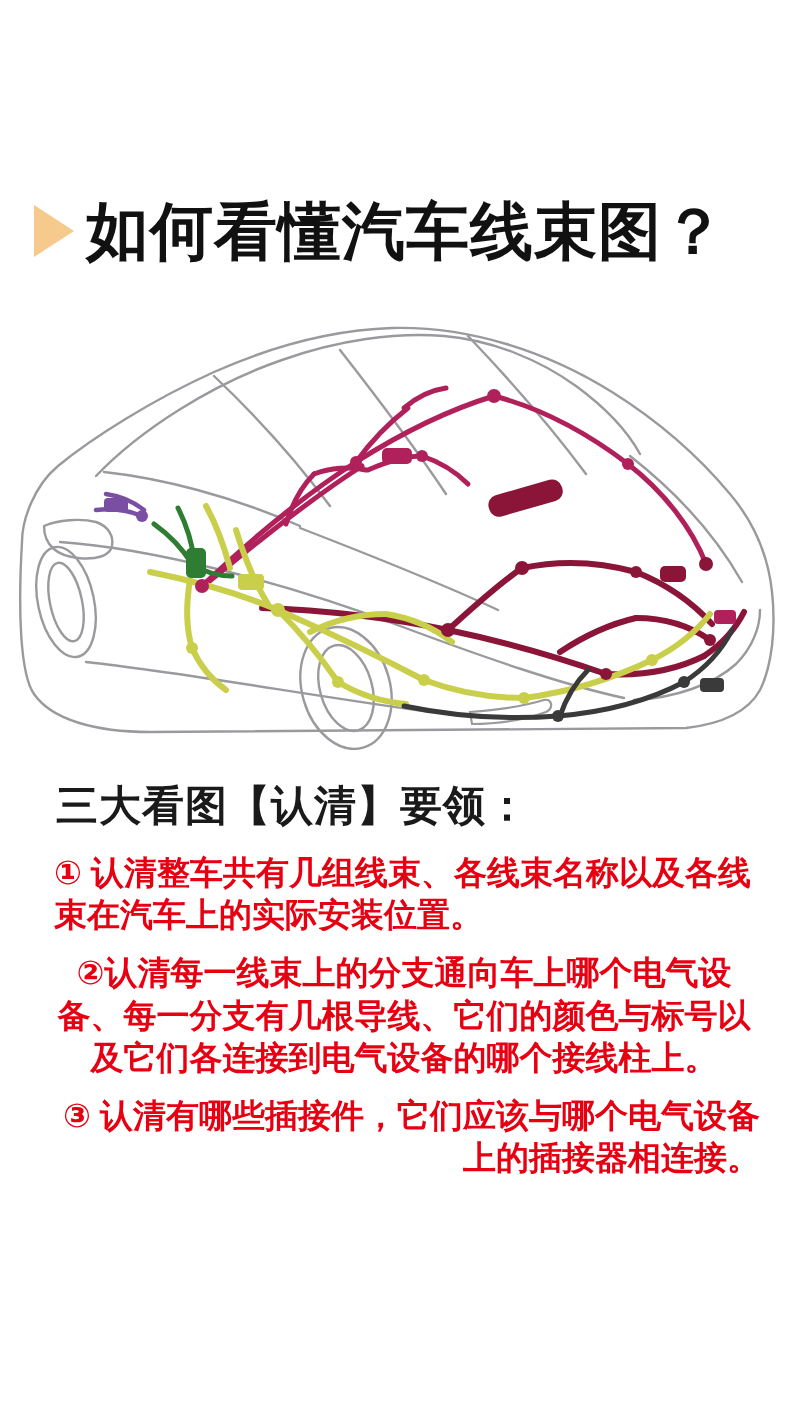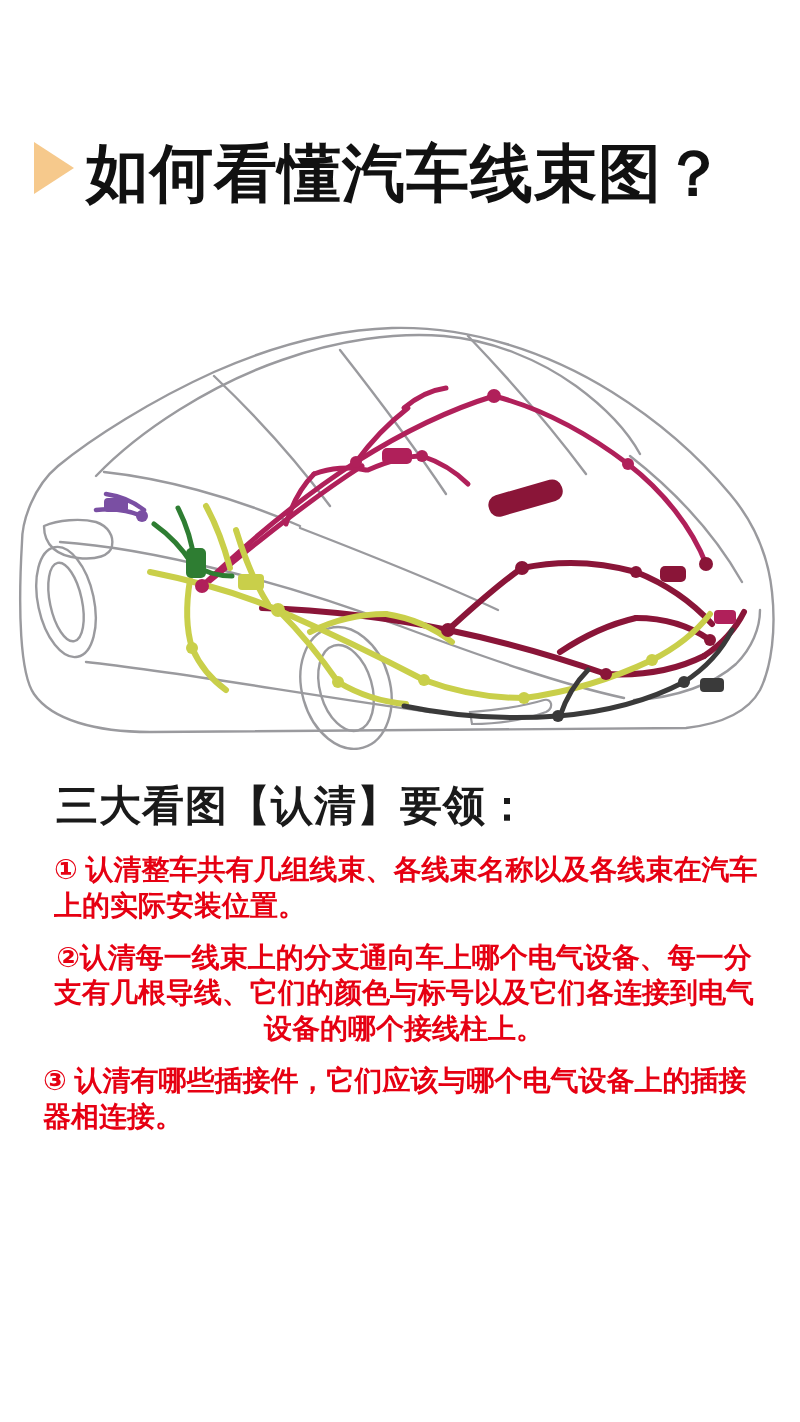--- a/index.html
+++ b/index.html
@@ -17,26 +17,26 @@
   .page {
     width: 800px;
     height: 1422px;
     position: relative;
     background: #ffffff;
   }
 
   
   .title-row {
     position: absolute;
-    top: 142px;
+    top: 176px;
     left: 0;
     width: 756px;
     height: 110px;
     display: flex;
-    align-items: flex-start;
+    align-items: center;
     padding-left: 34px;
     box-sizing: border-box;
   }
   .play-triangle {
     width: 0;
     height: 0;
     border-top: 26px solid transparent;
     border-bottom: 26px solid transparent;
     border-left: 40px solid #f6c98c;
     margin-right: 12px;
@@ -81,41 +81,41 @@
     letter-spacing: 1px;
   }
 
   .points {
     position: absolute;
     top: 852px;
     left: 0;
     width: 800px;
     color: #e60012;
     font-weight: bold;
-    font-size: 28px;
+    font-size: 33px;
     line-height: 1.28;
   }
   .point {
     padding: 0 28px;
     margin-bottom: 16px;
     text-align: center;
   }
   .point.p1 {
     text-align: left;
     padding-left: 54px;
     padding-right: 40px;
   }
   .point.p2 {
     text-align: center;
     padding-left: 48px;
     padding-right: 40px;
   }
   .point.p3 {
-    text-align: left;
-    padding-left: 43px;
+    text-align: right;
+    padding-left: 56px;
     padding-right: 40px;
   }
 </style>
 </head>
 <body>
 
 <div class="page">
 
   <div class="title-row">
     <div class="play-triangle"></div>

